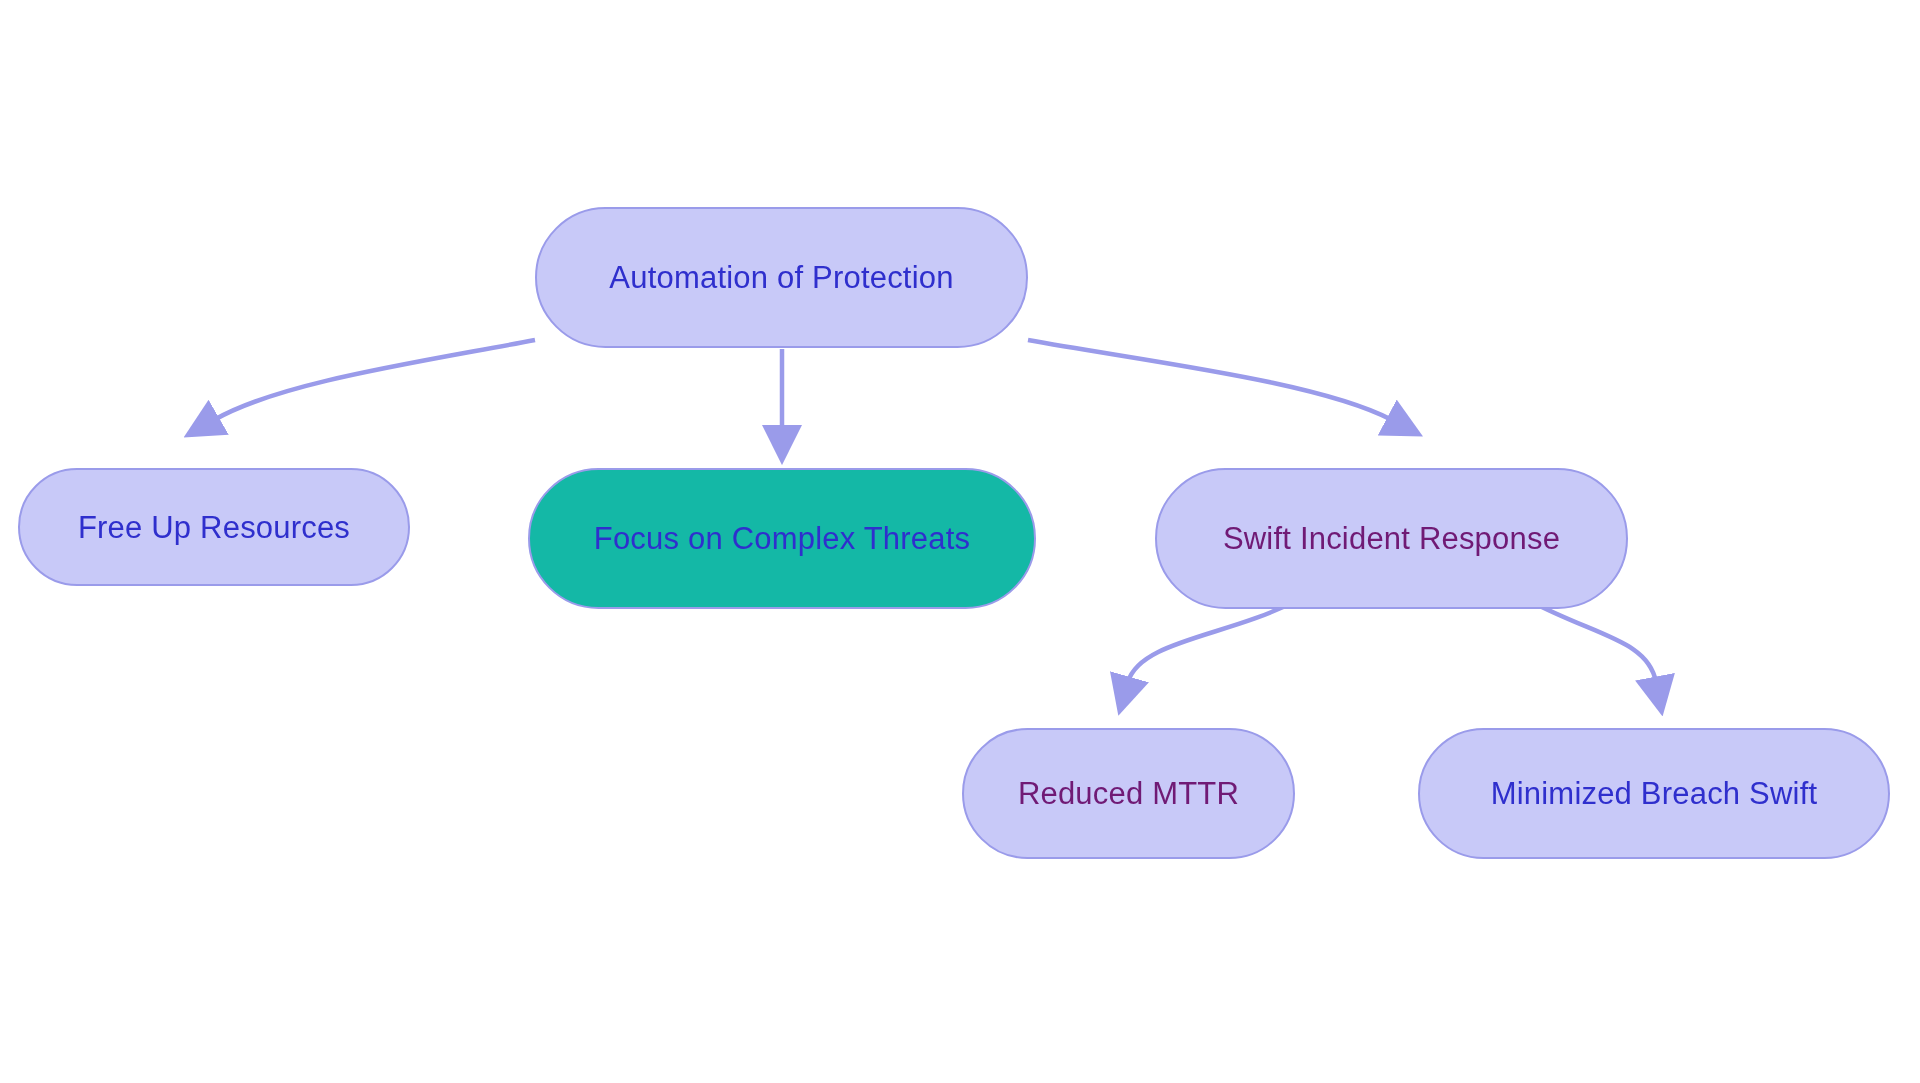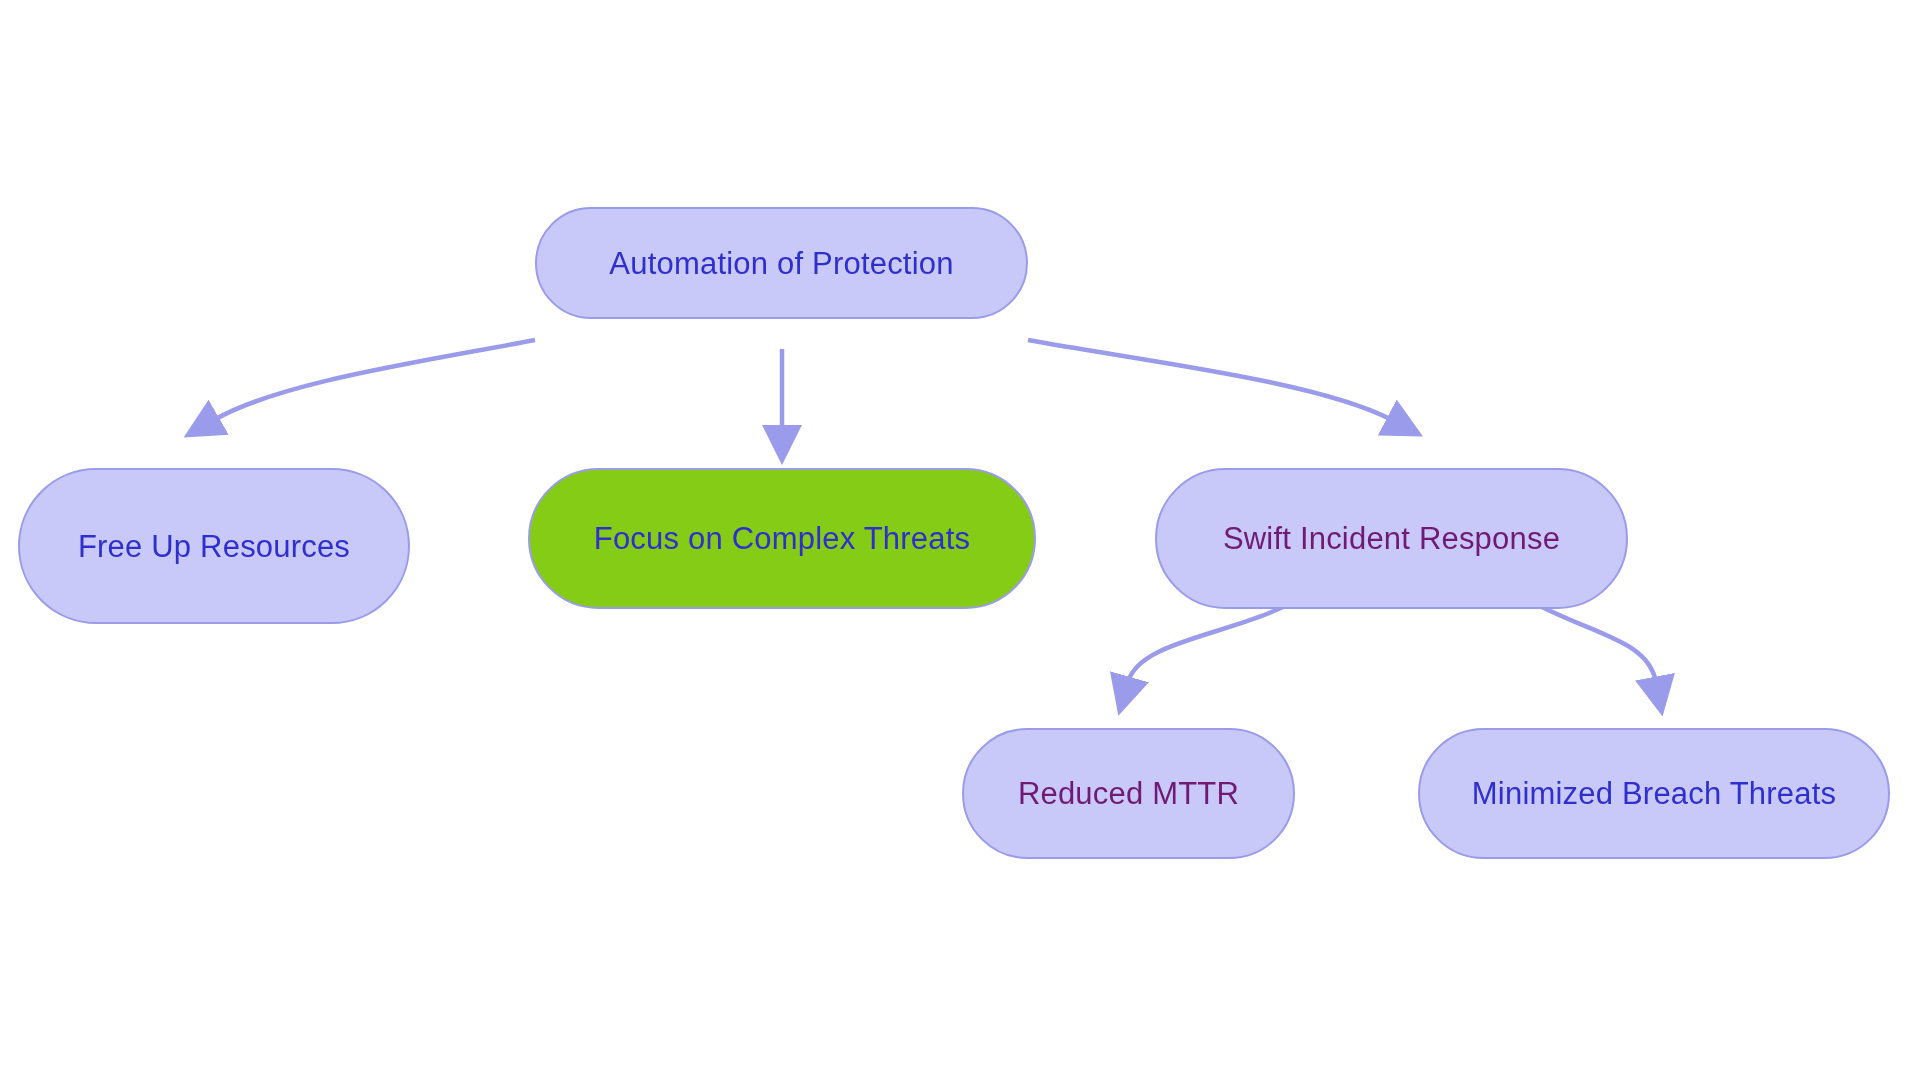--- a/index.html
+++ b/index.html
@@ -62,33 +62,33 @@
     <g id="edge-layer" fill="none" stroke="#9a9bea" stroke-width="4.5" stroke-linecap="butt" marker-end="url(#arrowhead)">
         <path d="M 535 340 C 420 362 280 382 214 420"></path>
         <path d="M 782 349 L 782 430"></path>
         <path d="M 1028 340 C 1150 362 1320 382 1392 420"></path>
         <path d="M 1295 601 C 1230 636 1140 640 1128 682"></path>
         <path d="M 1530 601 C 1596 636 1648 640 1656 682"></path>
       </g>
   </svg>
 
   <div id="node-layer">
-      <div class="node" style="left: 535px; top: 207px; width: 493px; height: 112px; background: rgb(200, 201, 248); border-color: rgb(154, 155, 234); color: rgb(47, 47, 205);">
+      <div class="node" style="left: 535px; top: 207px; width: 493px; height: 141px; background: rgb(200, 201, 248); border-color: rgb(154, 155, 234); color: rgb(47, 47, 205);">
         <span class="node-label">Automation of Protection</span>
       </div>
-      <div class="node" style="left: 18px; top: 468px; width: 392px; height: 156px; background: rgb(200, 201, 248); border-color: rgb(154, 155, 234); color: rgb(47, 47, 205);">
+      <div class="node" style="left: 18px; top: 468px; width: 392px; height: 118px; background: rgb(200, 201, 248); border-color: rgb(154, 155, 234); color: rgb(47, 47, 205);">
         <span class="node-label">Free Up Resources</span>
       </div>
-      <div class="node" style="left: 528px; top: 468px; width: 508px; height: 141px; background: #84cc16; border-color: rgb(154, 155, 234); color: rgb(47, 47, 205);">
+      <div class="node" style="left: 528px; top: 468px; width: 508px; height: 141px; background: #14b8a6; border-color: rgb(154, 155, 234); color: rgb(47, 47, 205);">
         <span class="node-label">Focus on Complex Threats</span>
       </div>
       <div class="node" style="left: 1155px; top: 468px; width: 473px; height: 141px; background: rgb(200, 201, 248); border-color: rgb(154, 155, 234); color: #701a75;">
         <span class="node-label">Swift Incident Response</span>
       </div>
       <div class="node" style="left: 962px; top: 728px; width: 333px; height: 131px; background: rgb(200, 201, 248); border-color: rgb(154, 155, 234); color: #701a75;">
         <span class="node-label">Reduced MTTR</span>
       </div>
       <div class="node" style="left: 1418px; top: 728px; width: 472px; height: 131px; background: rgb(200, 201, 248); border-color: rgb(154, 155, 234); color: rgb(47, 47, 205);">
-        <span class="node-label">Minimized Breach Threats</span>
+        <span class="node-label">Minimized Breach Swift</span>
       </div>
     </div>
 
 </div>
 
 </body></html>

